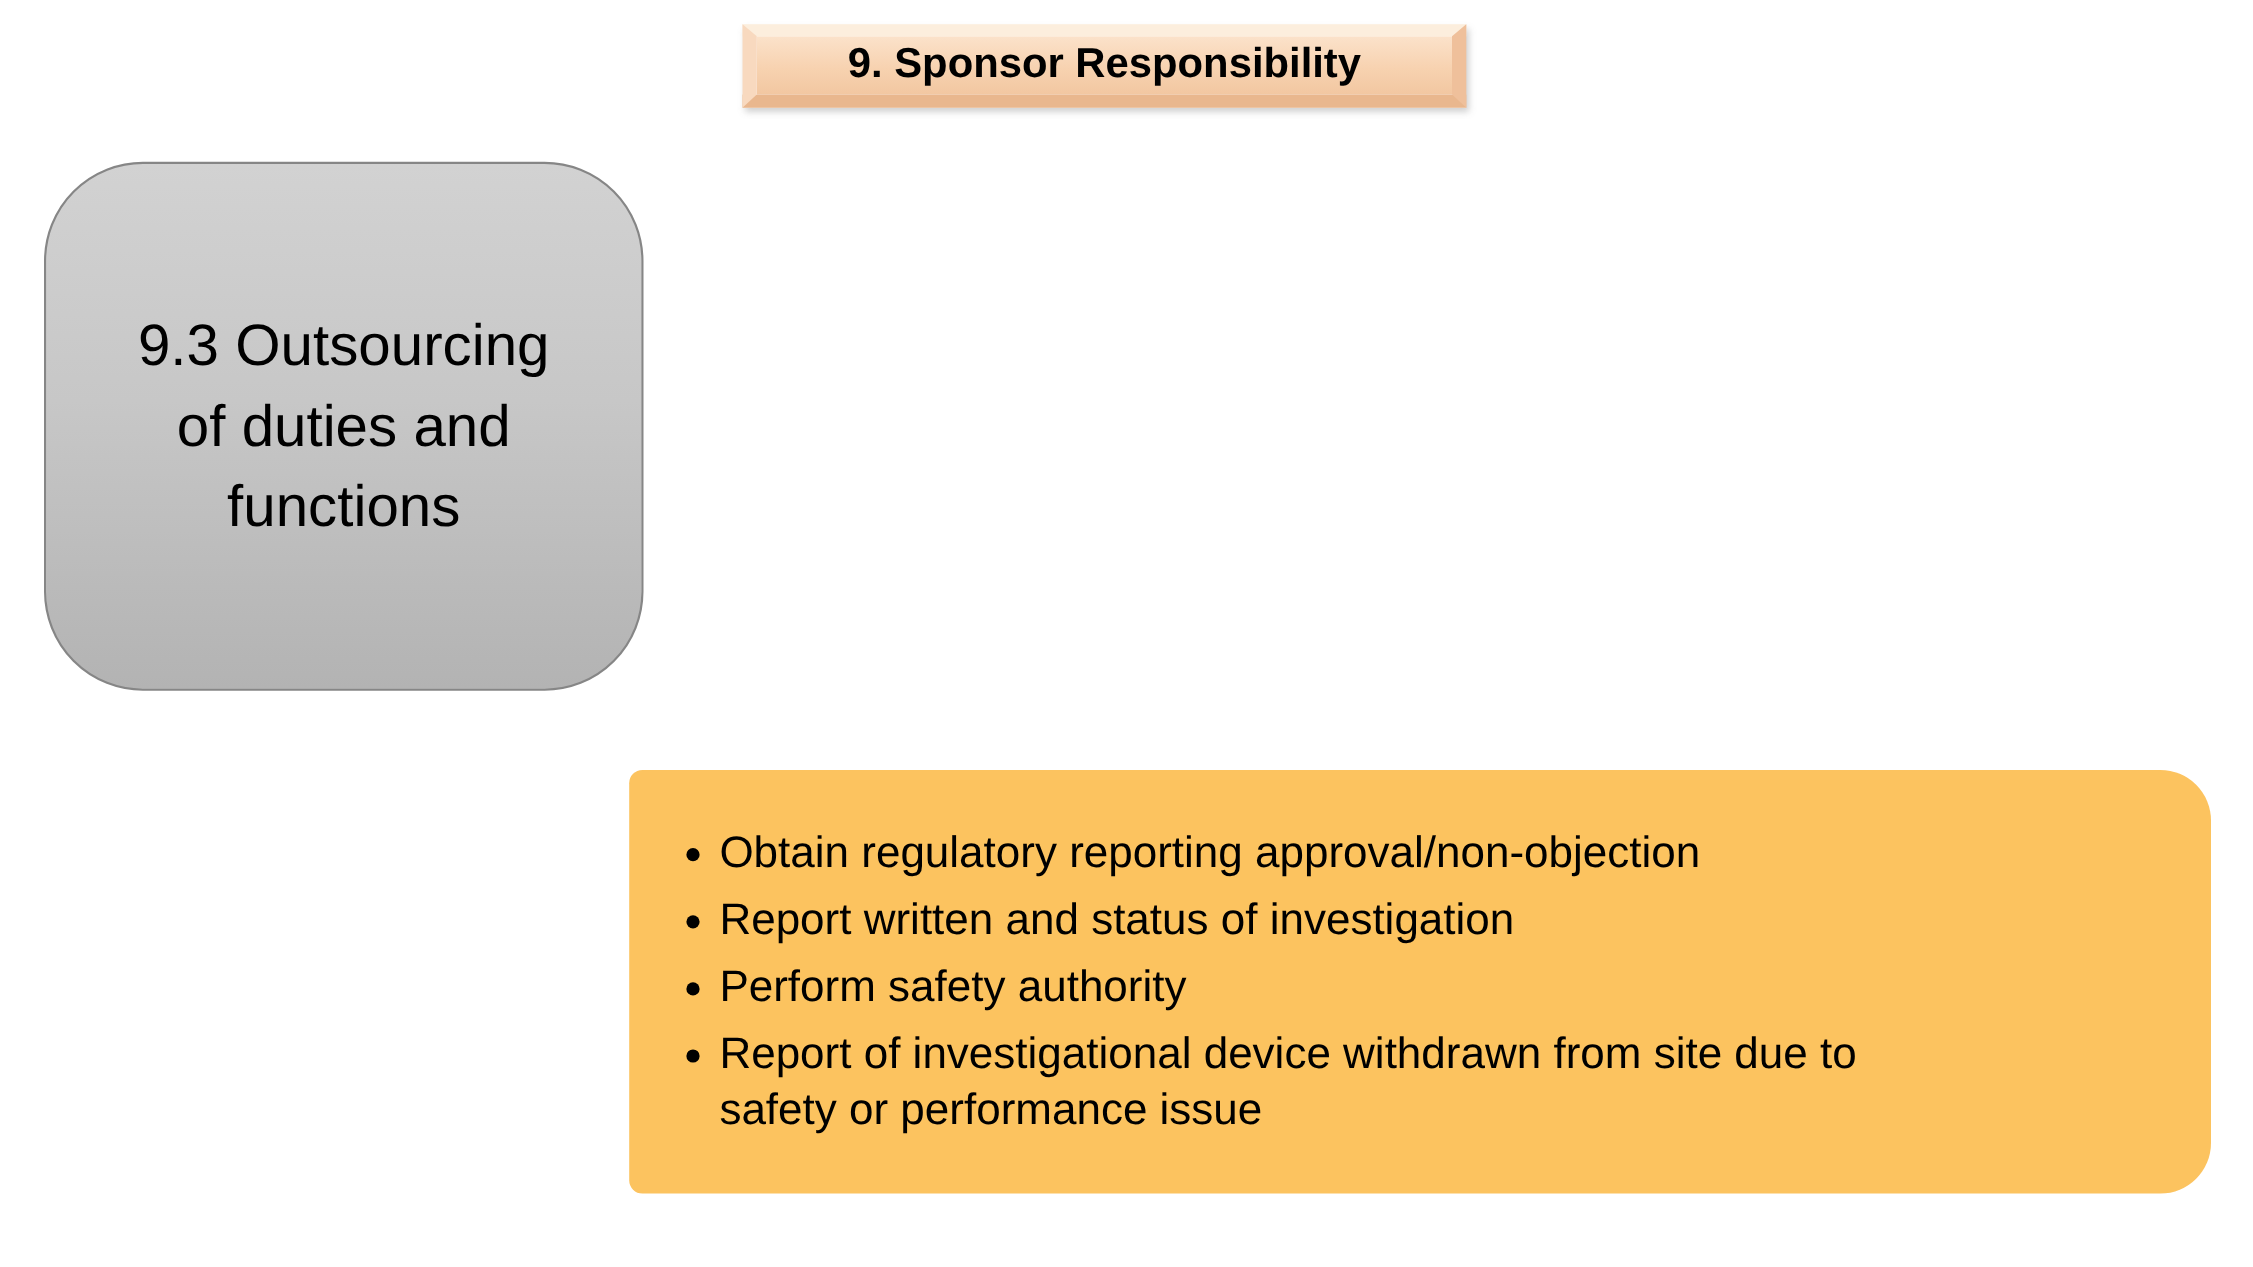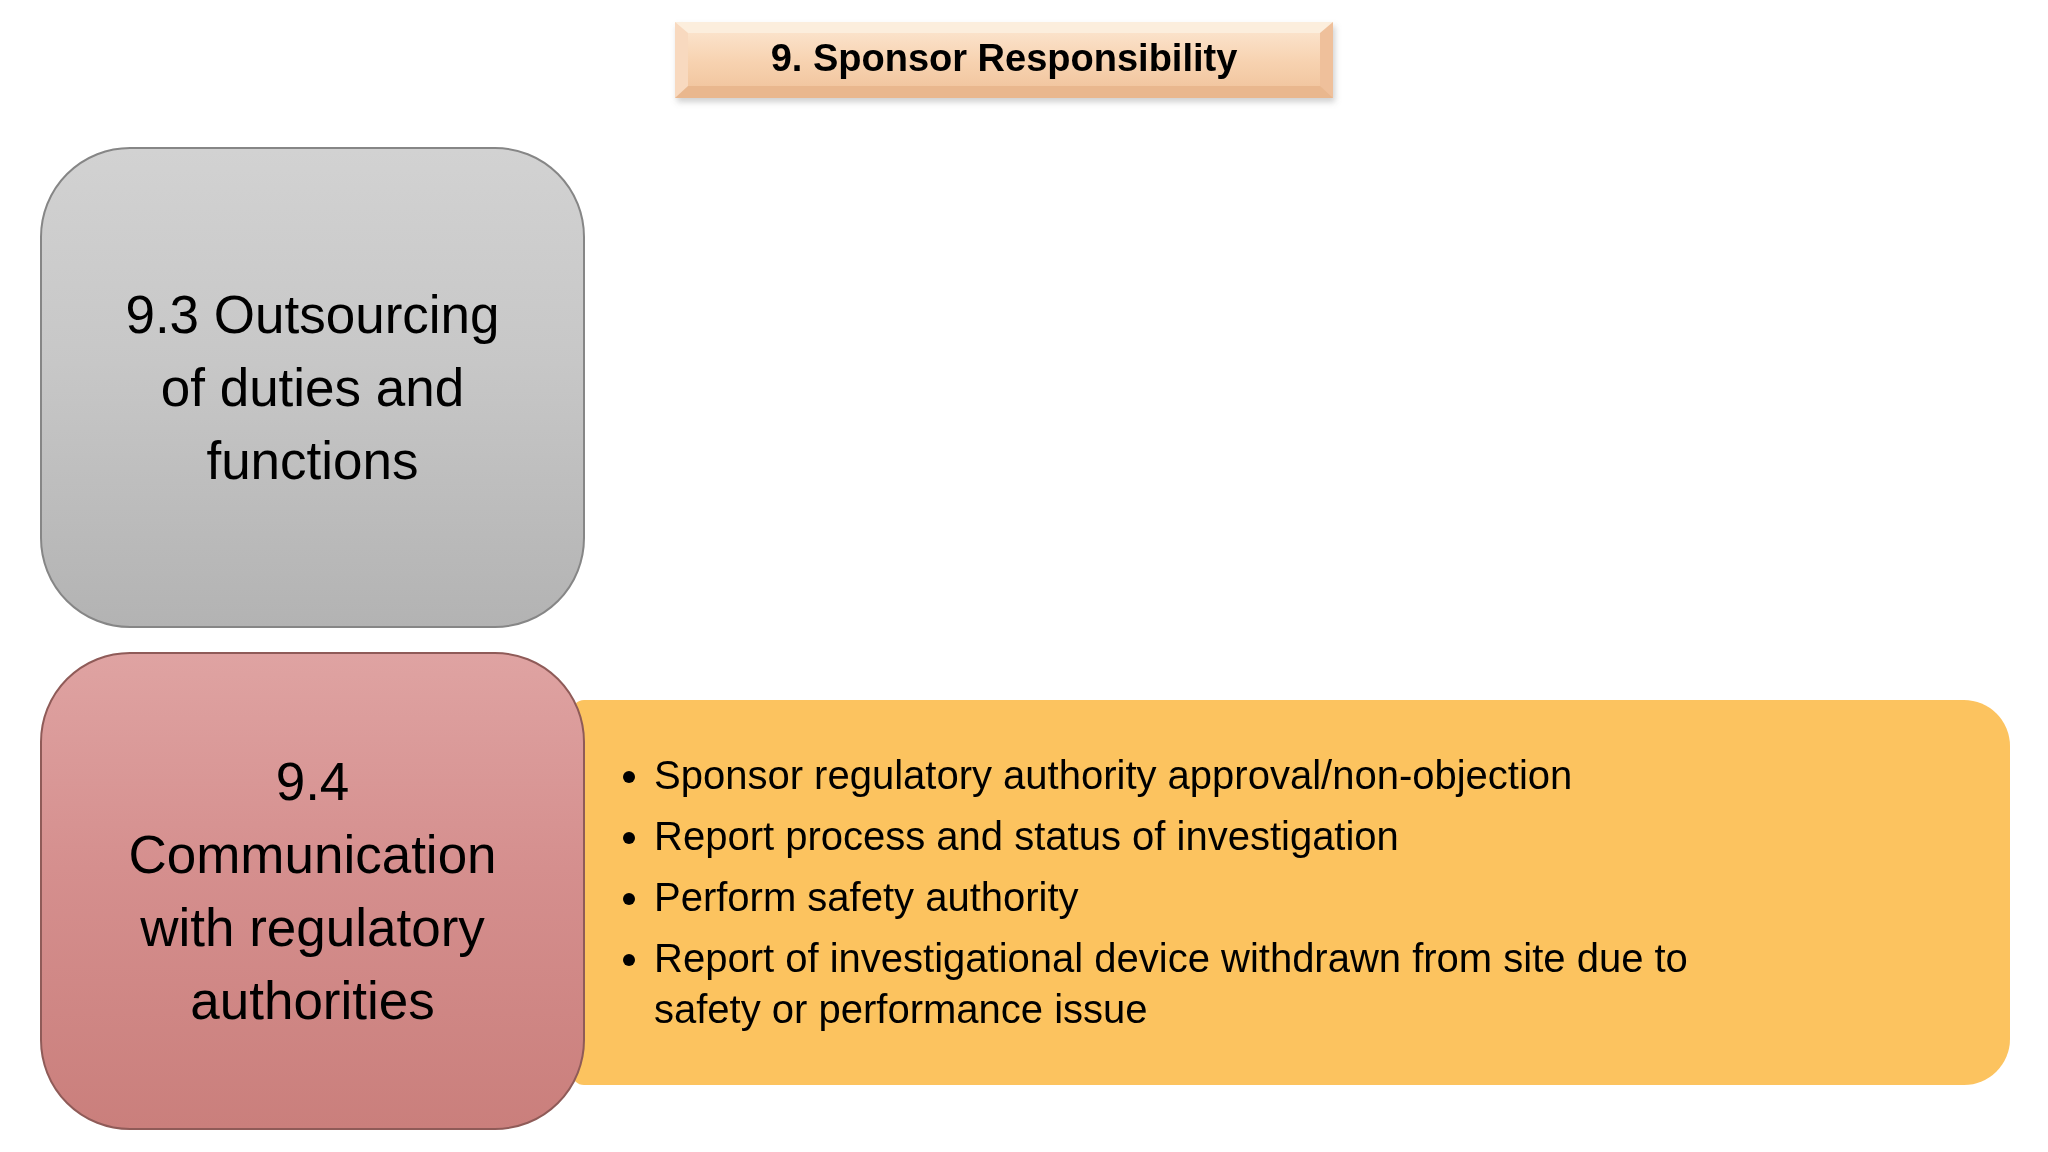--- a/index.html
+++ b/index.html
@@ -120,27 +120,21 @@
   </div>
 
   <div class="label-box label-gray">
     <span class="label-text">9.3 Outsourcing
 of duties and
 functions</span>
   </div>
 
   <div class="content-box content-orange">
     <ul class="bullets">
-      <li>Sponsor regulatory authority approval/non-objection</li>
-      <li>Report process and status of investigation</li>
+      <li>Obtain regulatory reporting approval/non-objection</li>
+      <li>Report written and status of investigation</li>
       <li>Perform safety authority</li>
       <li>Report of investigational device withdrawn from site due to
 safety or performance issue</li>
     </ul>
   </div>
-  <div class="label-box label-pink">
-    <span class="label-text">9.4
-Communication
-with regulatory
-authorities</span>
-  </div>
 
 </div>
 
 </body></html>

